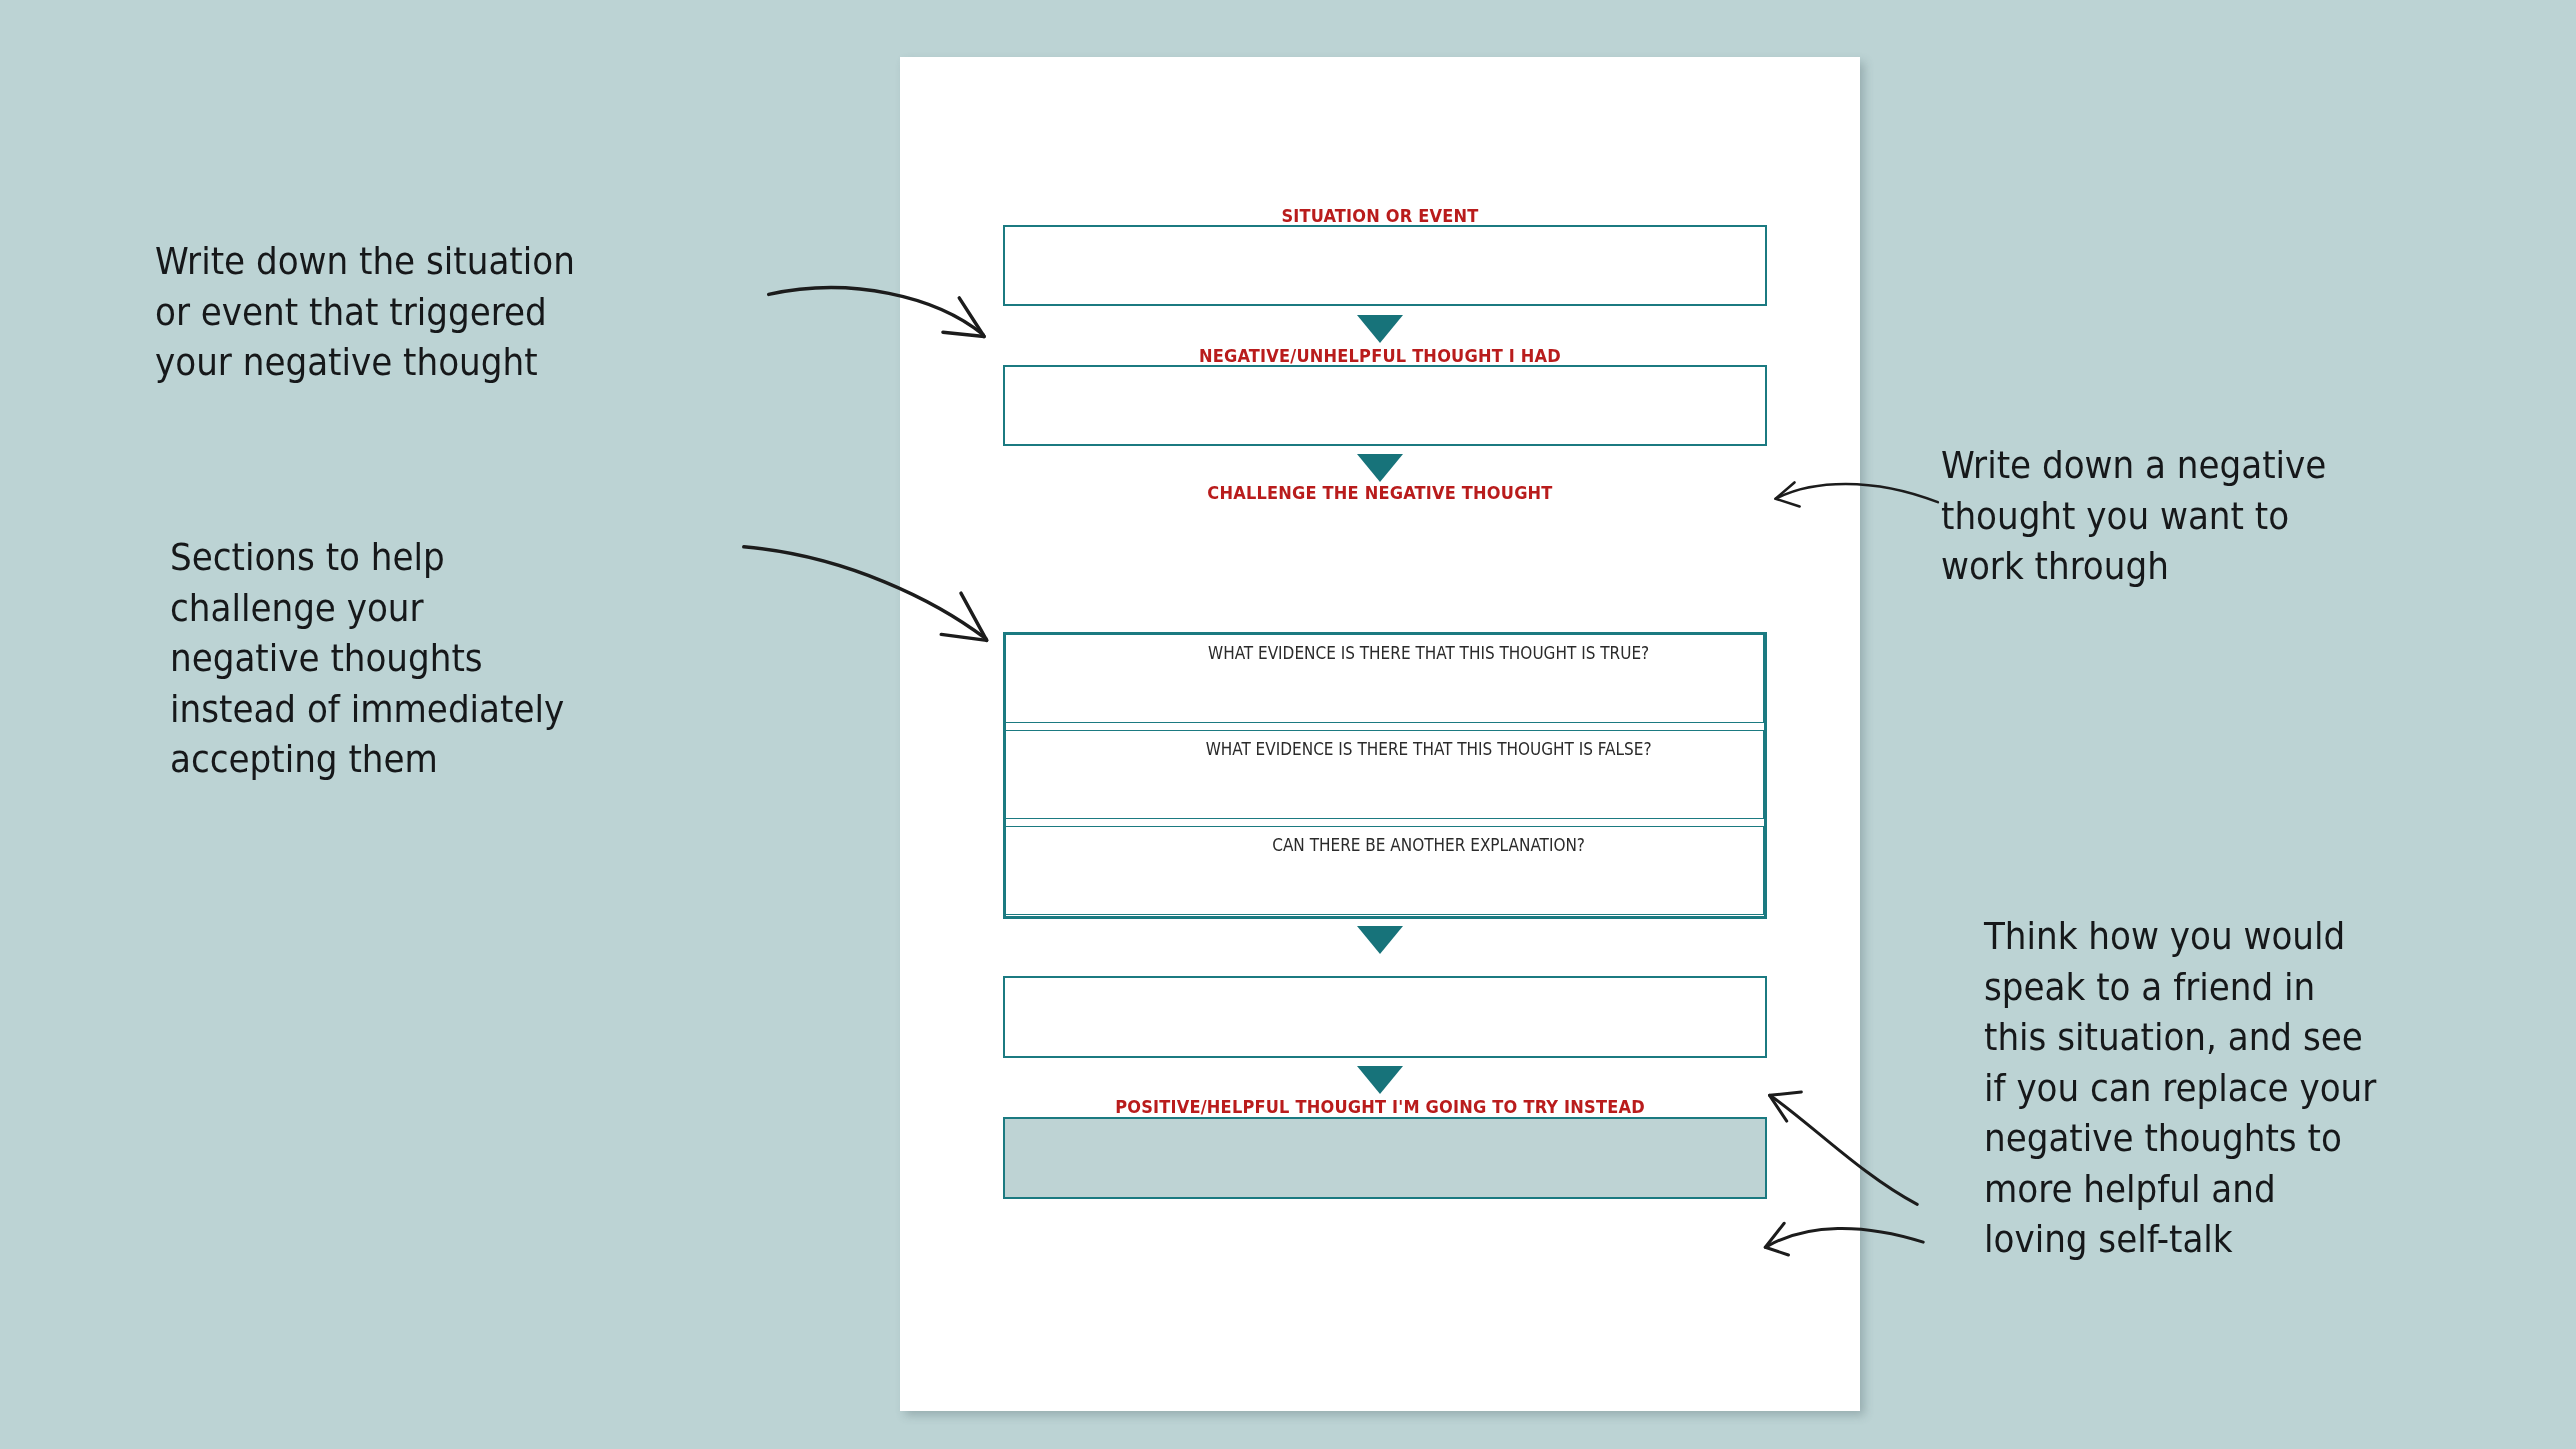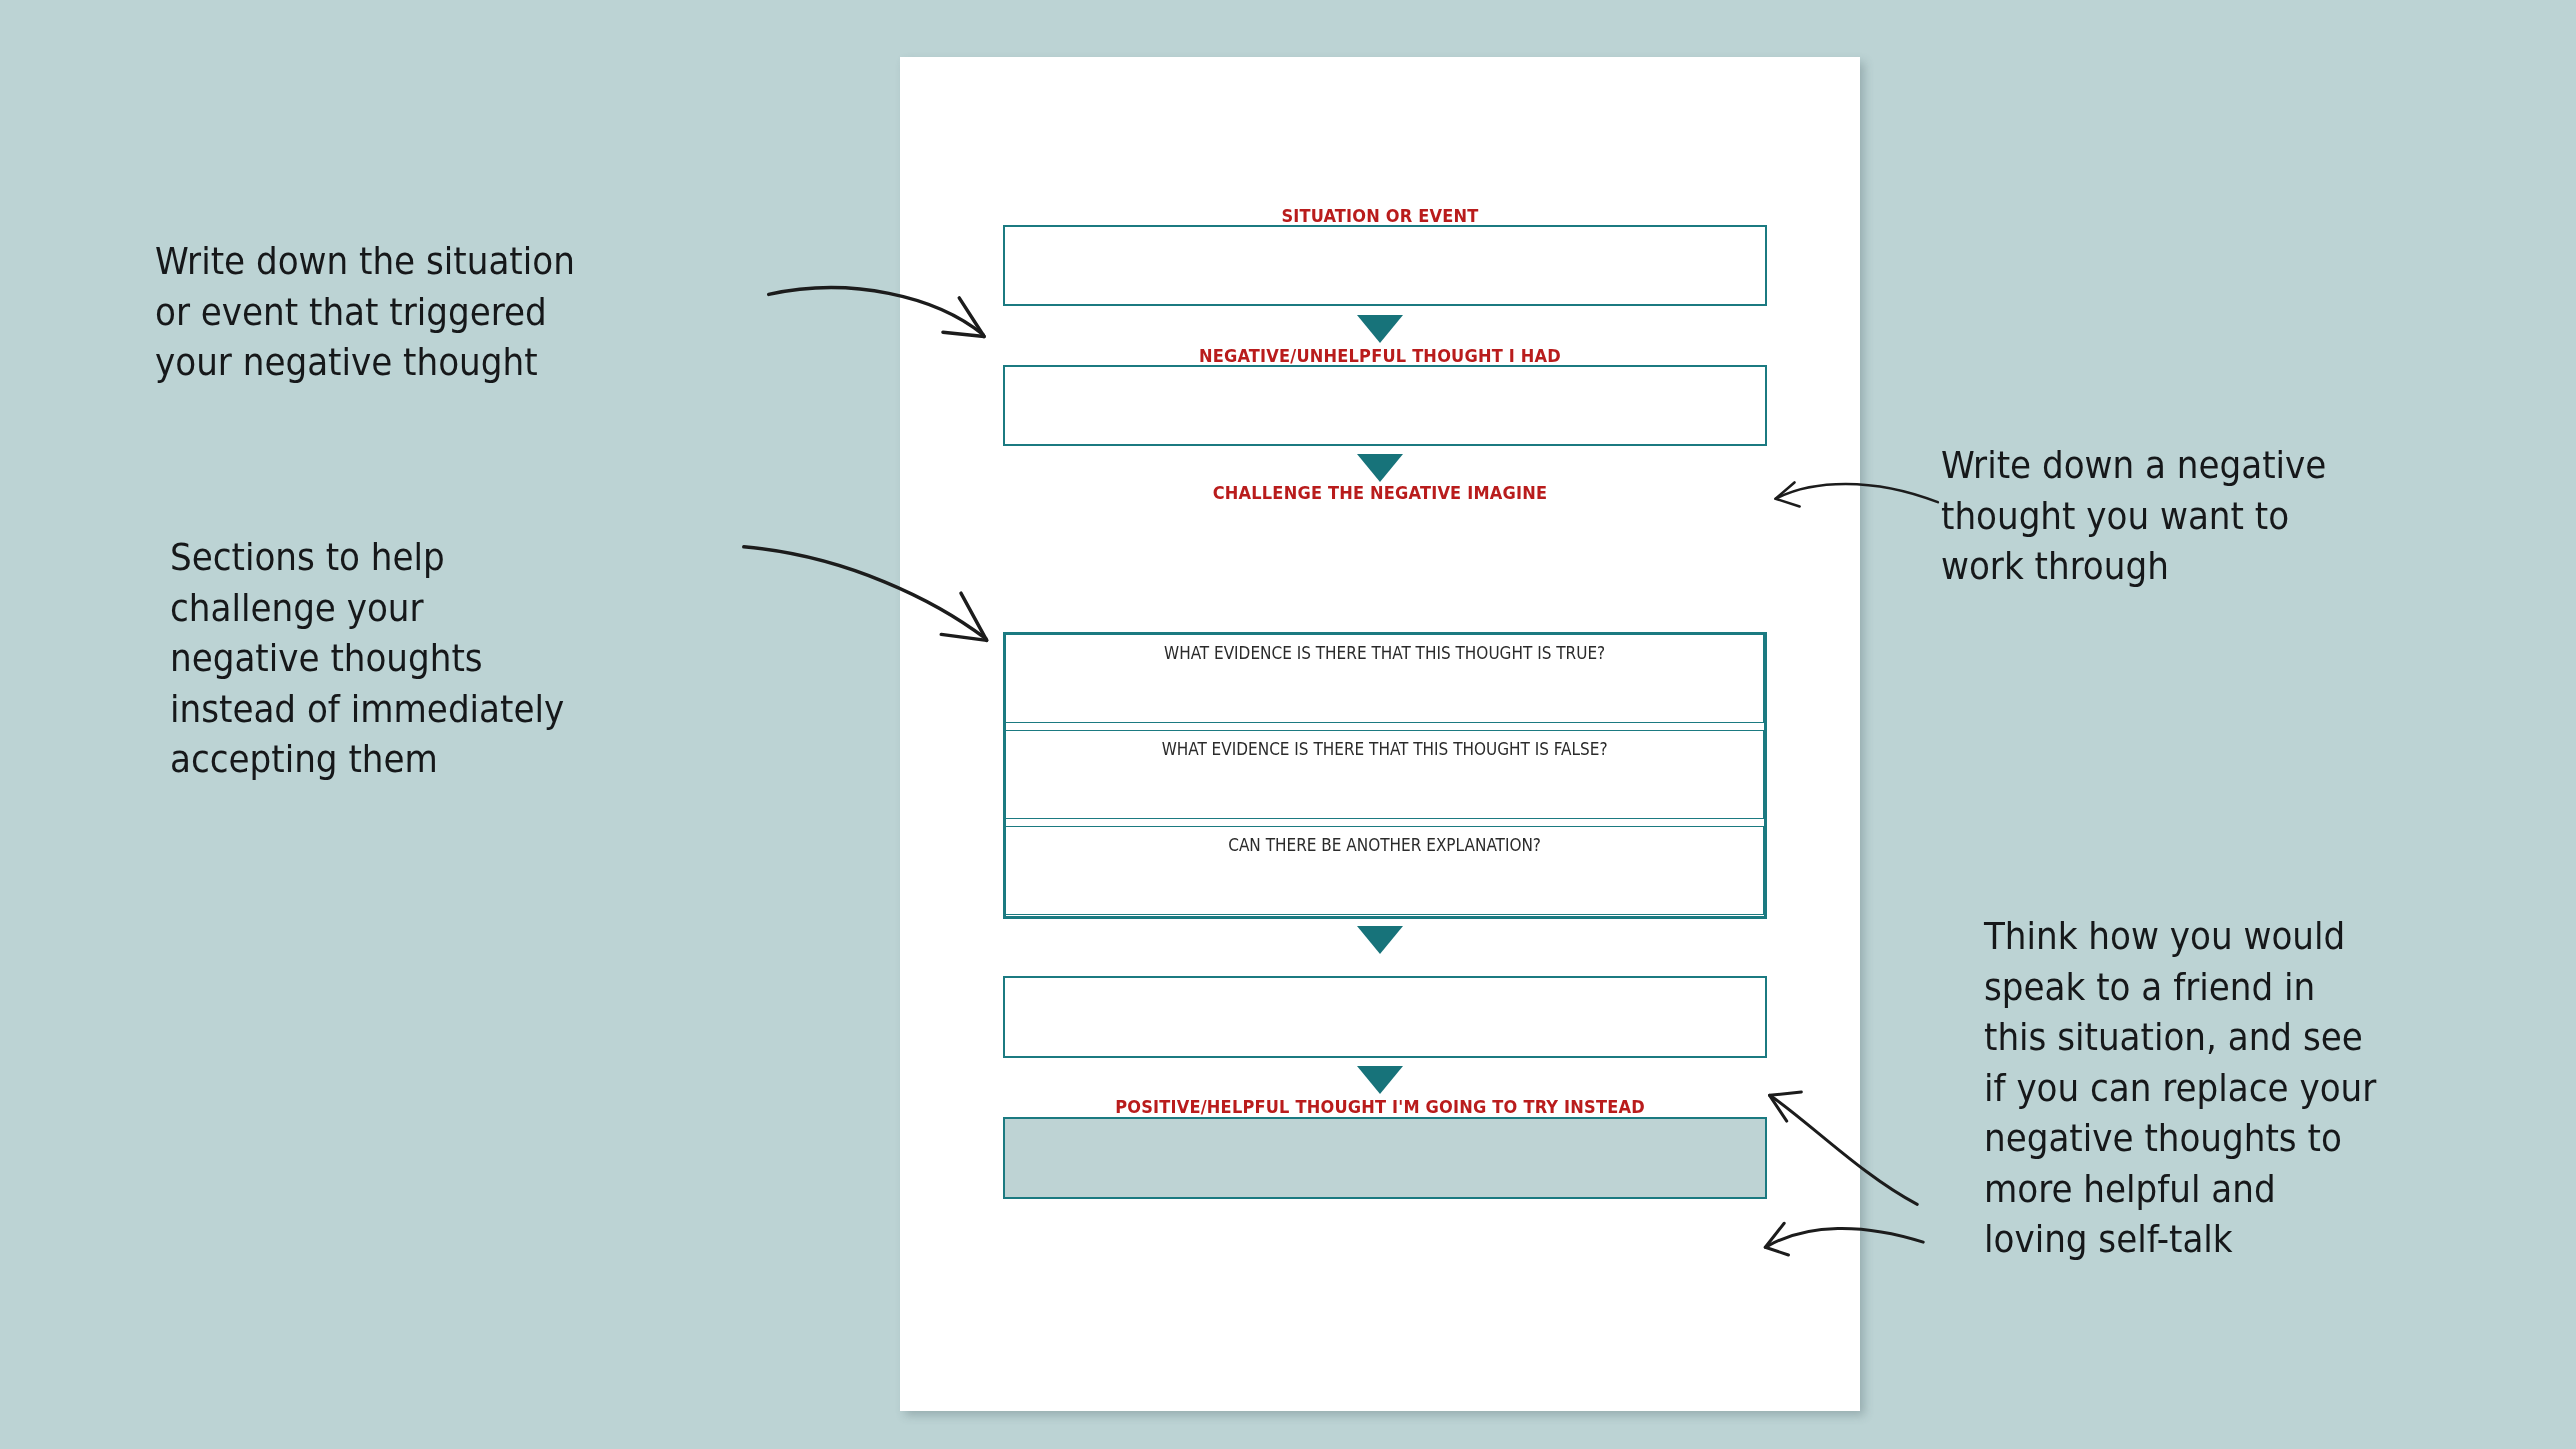--- a/index.html
+++ b/index.html
@@ -87,20 +87,21 @@
   }
   .sub-label {
     position: absolute;
     top: 7.7px;
     left: 0;
     width: 100%;
     text-align: center;
     color: #2b2b2b;
     font-size: 17px;
     white-space: nowrap;
+    padding-left: 44px;
   }
 
   
   .connector-triangle {
     position: absolute;
     width: 0;
     height: 0;
     border-left: 23px solid transparent;
     border-right: 23px solid transparent;
     border-top: 28px solid #17737a;
@@ -135,21 +136,21 @@
   <div class="section-label" style="top:148px;">SITUATION OR EVENT</div>
   <div class="answer-box" style="top:168px;height:81px;"></div>
 
   <div class="connector-triangle" style="top:258px;left:457px;"></div>
 
   <div class="section-label" style="top:288px;">NEGATIVE/UNHELPFUL THOUGHT I HAD</div>
   <div class="answer-box" style="top:308px;height:81px;"></div>
 
   <div class="connector-triangle" style="top:397px;left:457px;"></div>
 
-  <div class="section-label" style="top:425px;">CHALLENGE THE NEGATIVE IMAGINE</div>
+  <div class="section-label" style="top:425px;">CHALLENGE THE NEGATIVE THOUGHT</div>
 
   <div id="challenge-group">
     <div class="sub-box" style="top:-0.9px;">
       <div class="sub-label">WHAT EVIDENCE  IS THERE THAT THIS THOUGHT IS TRUE?</div>
     </div>
     <div class="sub-box" style="top:95px;">
       <div class="sub-label">WHAT EVIDENCE  IS  THERE THAT THIS THOUGHT IS FALSE?</div>
     </div>
     <div class="sub-box" style="top:191px;">
       <div class="sub-label">CAN THERE BE ANOTHER EXPLANATION?</div>

